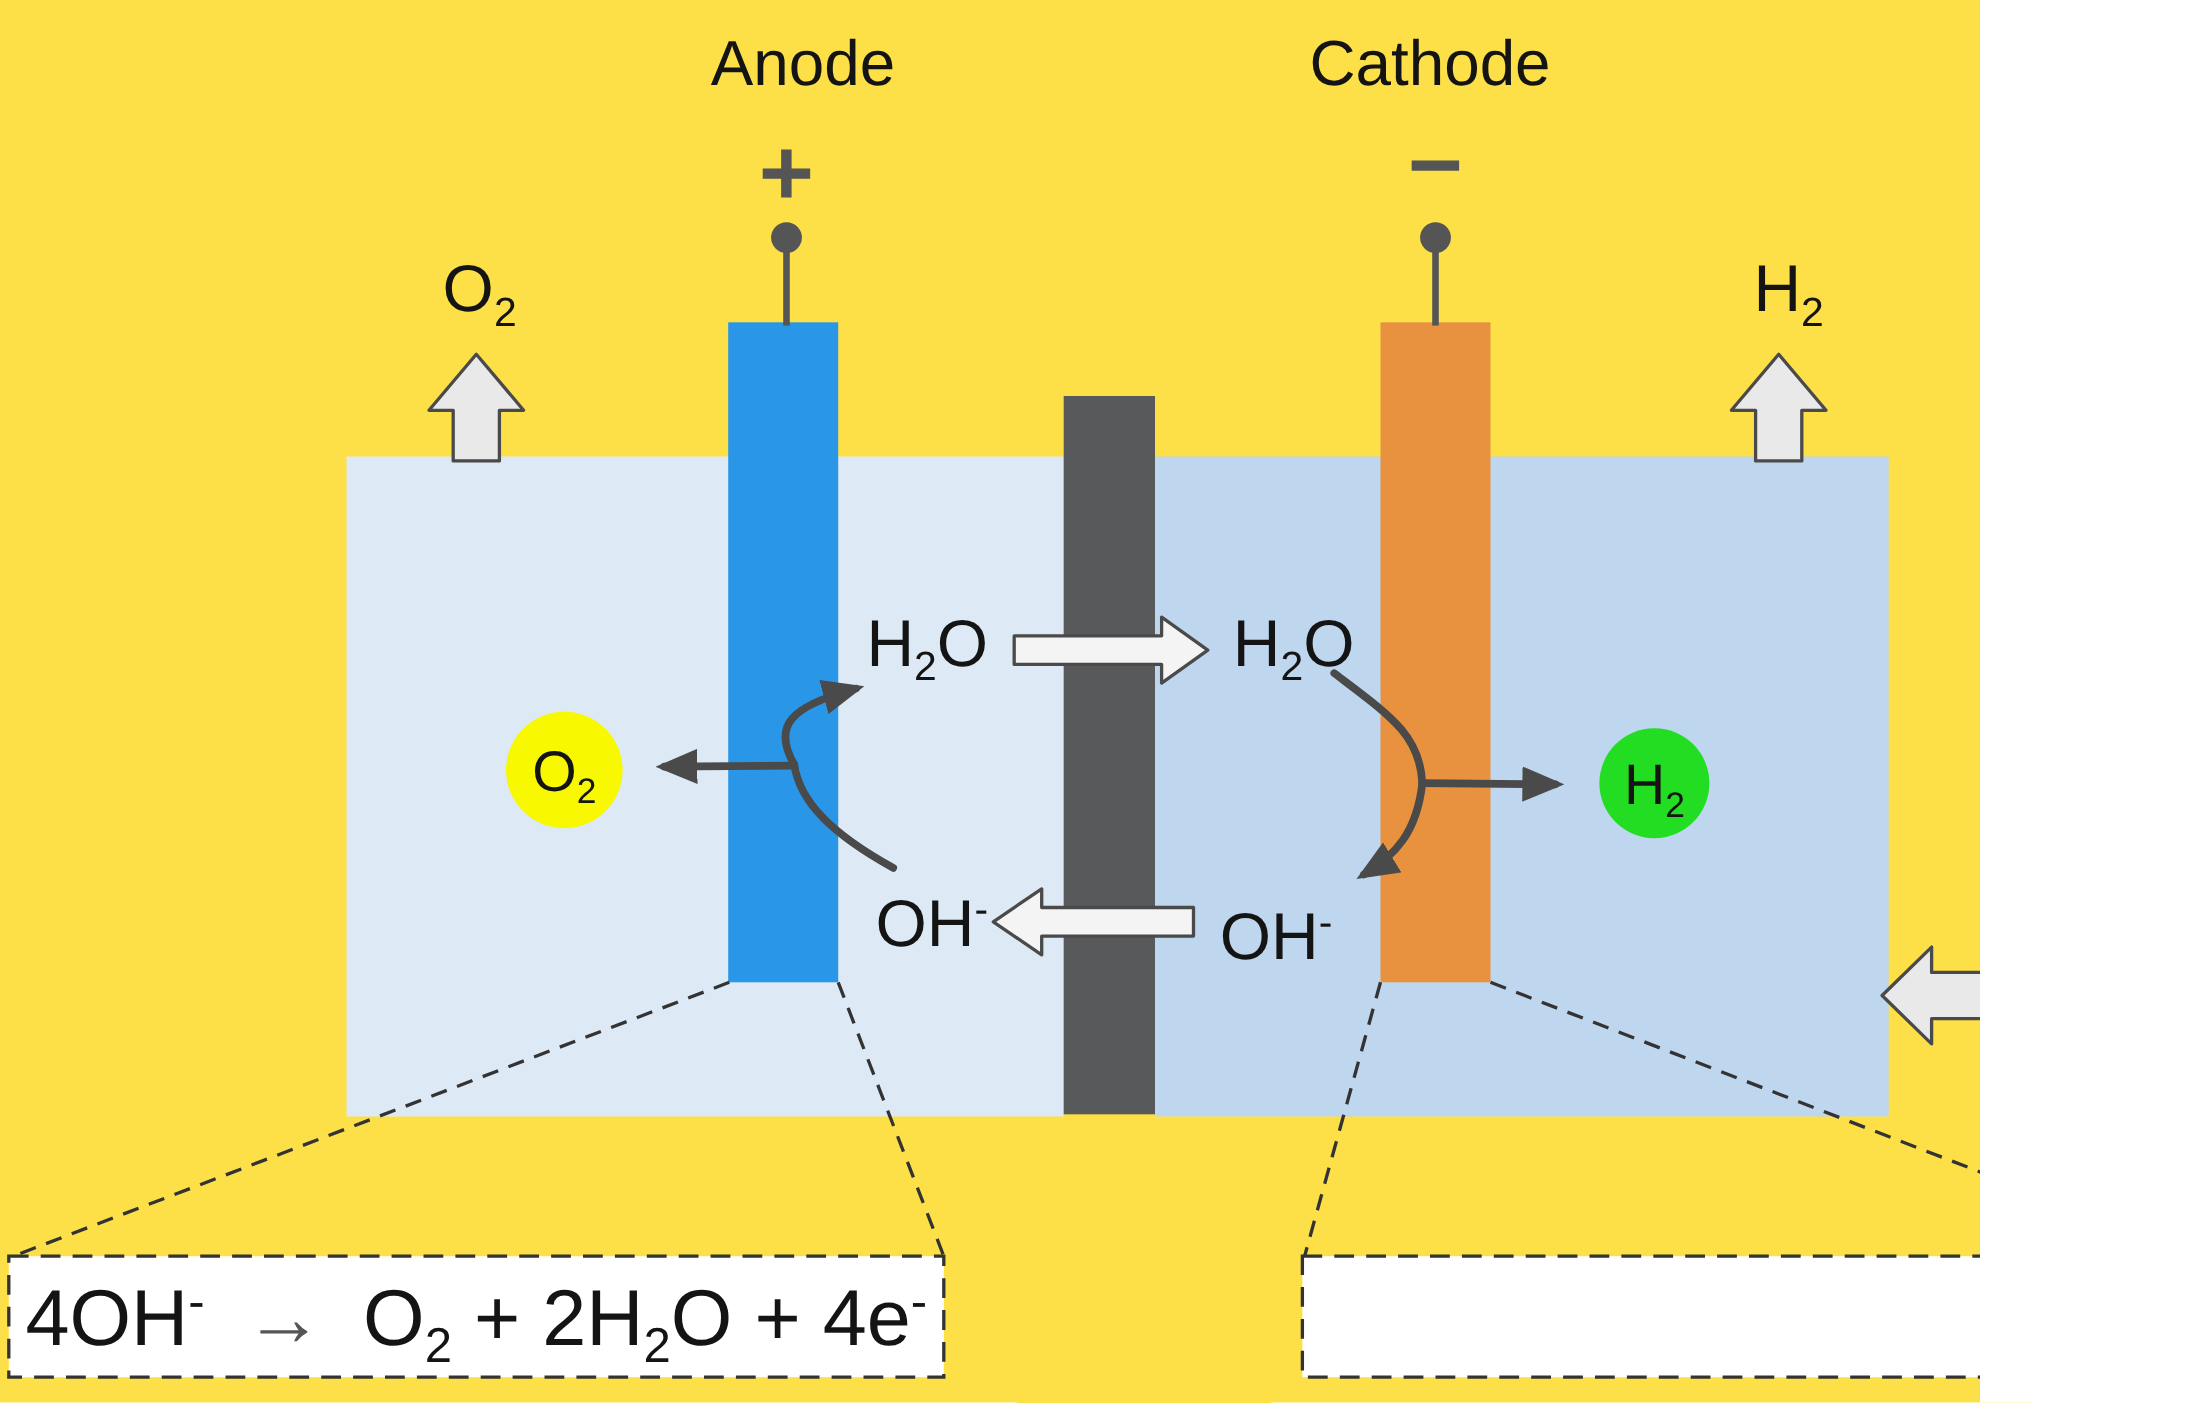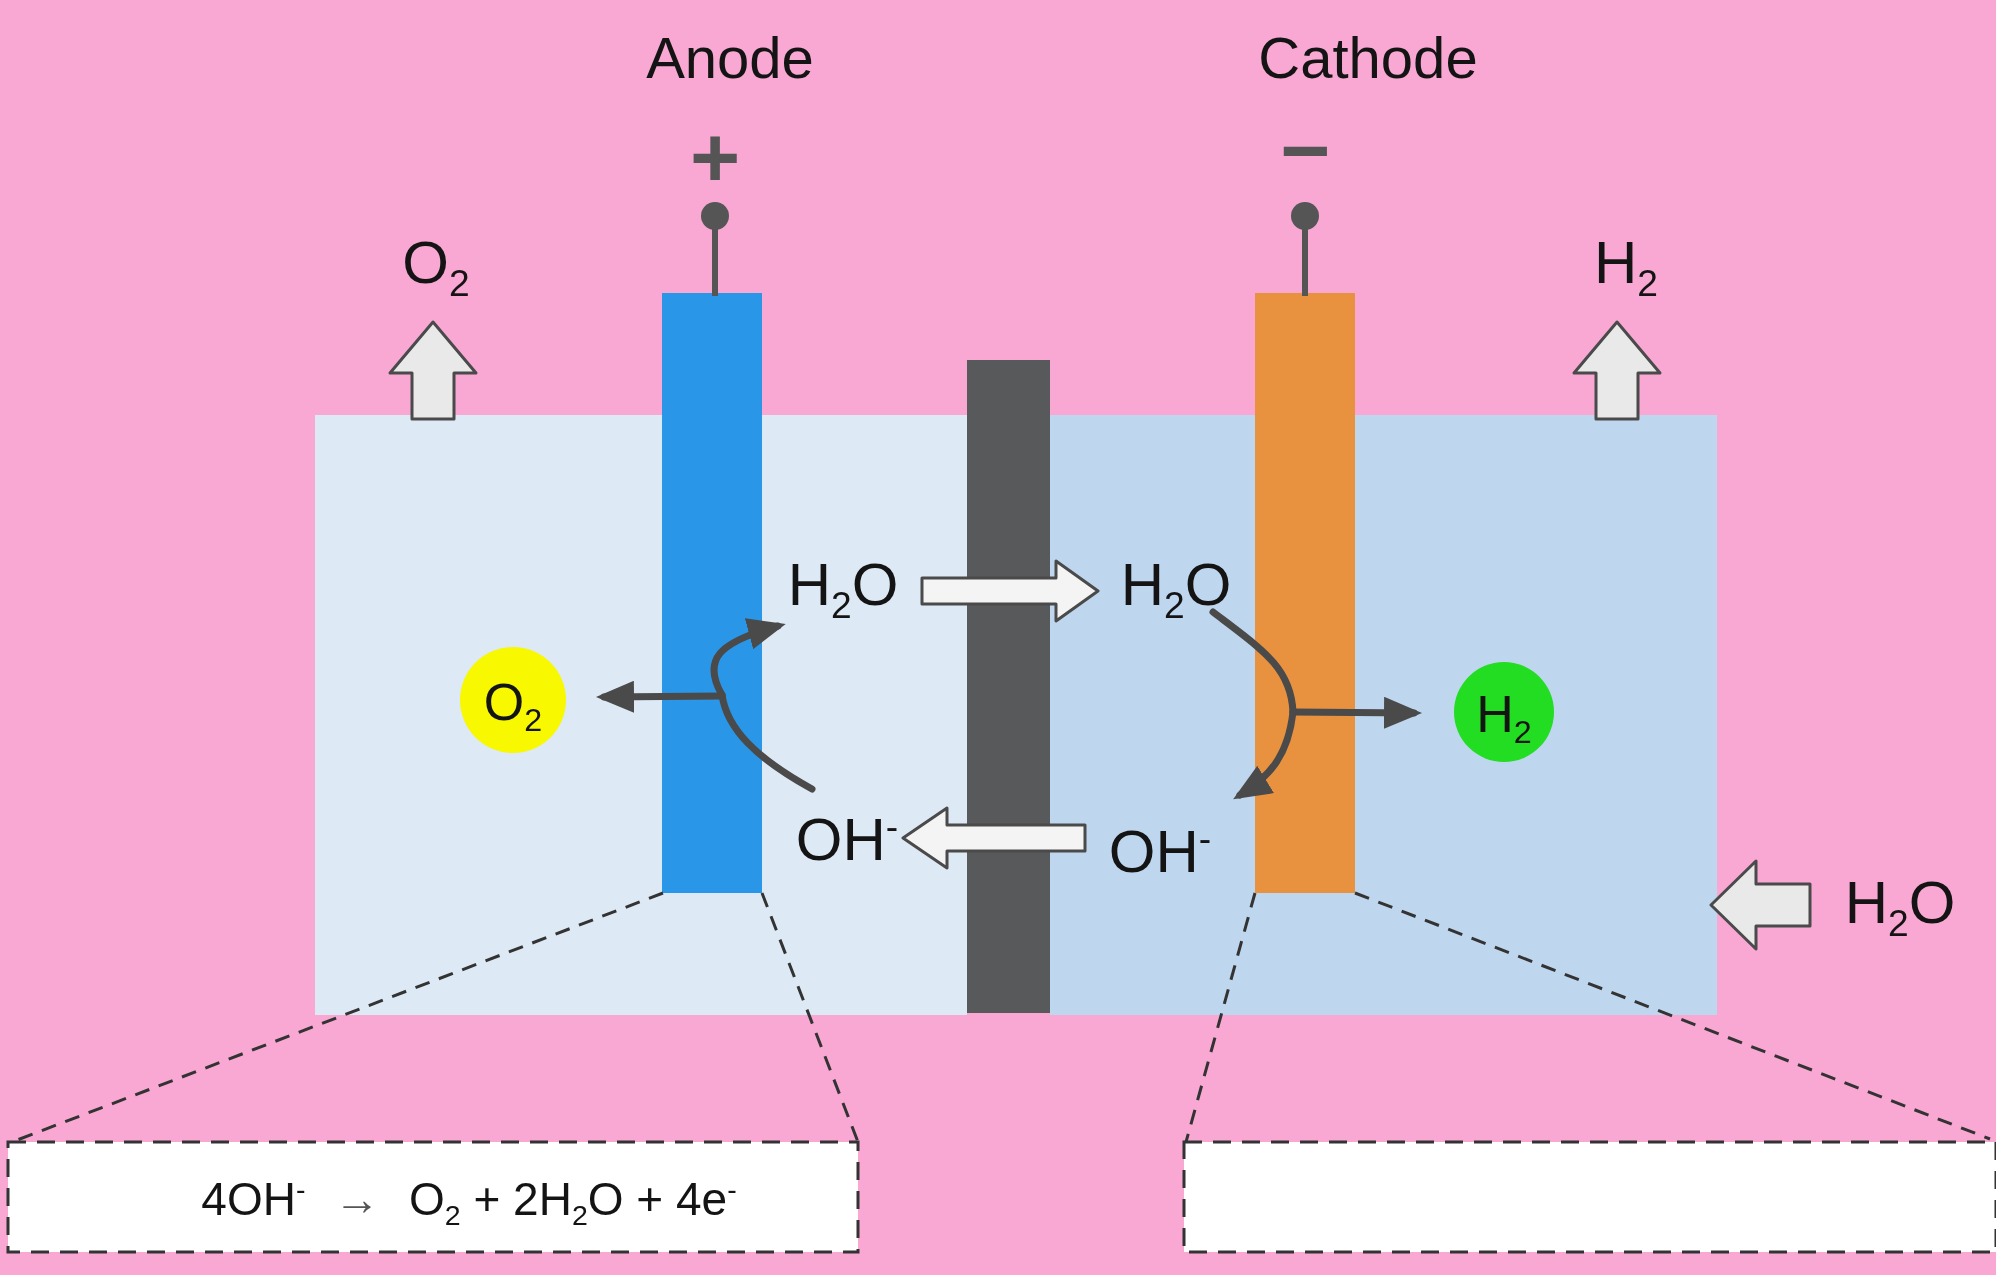--- a/index.html
+++ b/index.html
@@ -1,29 +1,29 @@
 <!DOCTYPE html>
 <html><head>
 <meta charset="utf-8">
 <style>
   html,body{margin:0;padding:0;background:#ffffff;}
   .stage{
-    position:relative;width:1996px;height:1275px;overflow:hidden;
-    font-family:"Liberation Sans", sans-serif;background:#f9a8d4;
+    position:relative;width:1800px;height:1275px;overflow:hidden;
+    font-family:"Liberation Sans", sans-serif;background:#fde047;
   }
   .layer{position:absolute;left:0;top:0;}
   .lbl{
     position:absolute;transform:translate(-50%,-50%);
     font-size:58px;color:#141414;white-space:nowrap;line-height:1;
     letter-spacing:0px;
   }
   .species{font-size:60px;}
   .bubble-txt{font-size:52px;}
   .terminal{font-size:86px;font-weight:bold;color:#555555;}
-  .eq{font-size:46px;margin-left:36px;}
+  .eq{font-size:72px;}
   sub{font-size:62%;line-height:0;}
   sup{font-size:62%;line-height:0;}
   .rxn-arrow{color:#555555;margin:0 16px;}
 </style>
 </head>
 <body>
 
 <div class="stage">
 
   <svg class="layer" width="2000" height="1275" viewBox="0 0 2000 1275">
@@ -68,21 +68,21 @@
     <line x1="663" y1="893" x2="12" y2="1142" stroke="#333333" stroke-width="3" stroke-dasharray="15 10"></line>
     <line x1="762" y1="893" x2="858" y2="1142" stroke="#333333" stroke-width="3" stroke-dasharray="15 10"></line>
     <line x1="1255" y1="893" x2="1186" y2="1142" stroke="#333333" stroke-width="3" stroke-dasharray="15 10"></line>
     <line x1="1355" y1="893" x2="1990" y2="1139" stroke="#333333" stroke-width="3" stroke-dasharray="15 10"></line>
 
     <rect x="8" y="1142" width="850" height="110" fill="#ffffff" stroke="#333333" stroke-width="3" stroke-dasharray="18 11"></rect>
     <rect x="1184" y="1142" width="812" height="110" fill="#ffffff" stroke="#333333" stroke-width="3" stroke-dasharray="18 11"></rect>
   </svg>
 
   <div class="lbl" style="left:730px;top:58px;">Anode</div>
-  <div class="lbl" style="left:1368px;top:58px;">Cathode</div>
+  <div class="lbl" style="left:1300px;top:58px;">Cathode</div>
 
   <div class="lbl terminal" style="left:715px;top:157px;">+</div>
   <div class="lbl terminal" style="left:1305px;top:150px;">−</div>
 
   <div class="lbl species" style="left:436px;top:263px;">O<sub>2</sub></div>
   <div class="lbl species" style="left:1626px;top:263px;">H<sub>2</sub></div>
 
   <div class="lbl species" style="left:843px;top:585px;">H<sub>2</sub>O</div>
   <div class="lbl species" style="left:1176px;top:585px;">H<sub>2</sub>O</div>
   <div class="lbl species" style="left:847px;top:840px;">OH<sup>-</sup></div>

